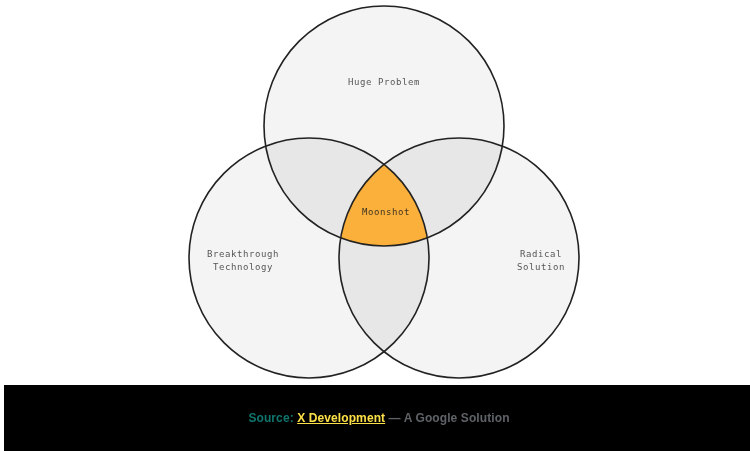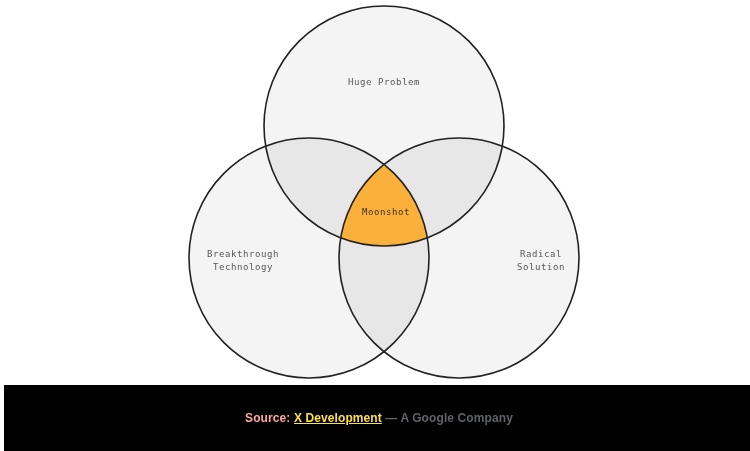--- a/index.html
+++ b/index.html
@@ -69,21 +69,21 @@
   }
   #footer-credit {
     font-family: "Liberation Sans", sans-serif;
     font-size: 12px;
     font-weight: bold;
     color: #5f6368;
     white-space: nowrap;
     letter-spacing: 0.1px;
   }
   #footer-credit .credit-prefix {
-    color: #fca5a5;
+    color: #0f766e;
   }
   #footer-credit .credit-link {
     color: #fde047;
     text-decoration: underline;
     text-underline-offset: 1px;
     cursor: pointer;
   }
   #footer-credit .credit-suffix {
     color: #5f6368;
   }
@@ -149,17 +149,17 @@
         <text class="venn-label" x="537" y="257" text-anchor="middle">Radical</text>
         <text class="venn-label" x="537" y="270" text-anchor="middle">Solution</text>
 
         <text class="venn-label-center" x="382" y="215" text-anchor="middle">Moonshot</text>
       </g>
     </svg>
   </div>
 
   <div id="footer-bar">
     <div id="footer-credit">
-      <span class="credit-prefix">Source: </span><a class="credit-link">X Development</a><span class="credit-suffix"> — A Google Company</span>
+      <span class="credit-prefix">Source: </span><a class="credit-link">X Development</a><span class="credit-suffix"> — A Google Solution</span>
     </div>
   </div>
 
 </div>
 
 </body></html>

